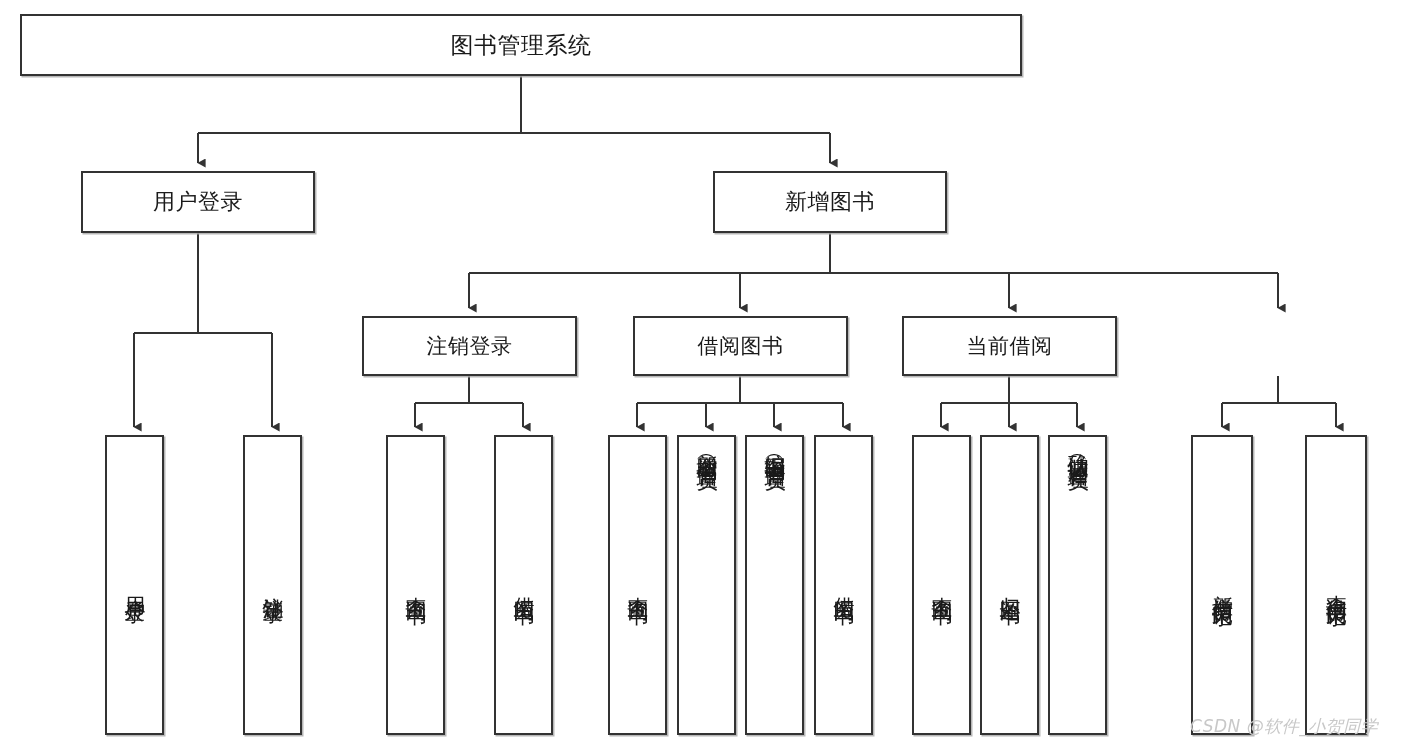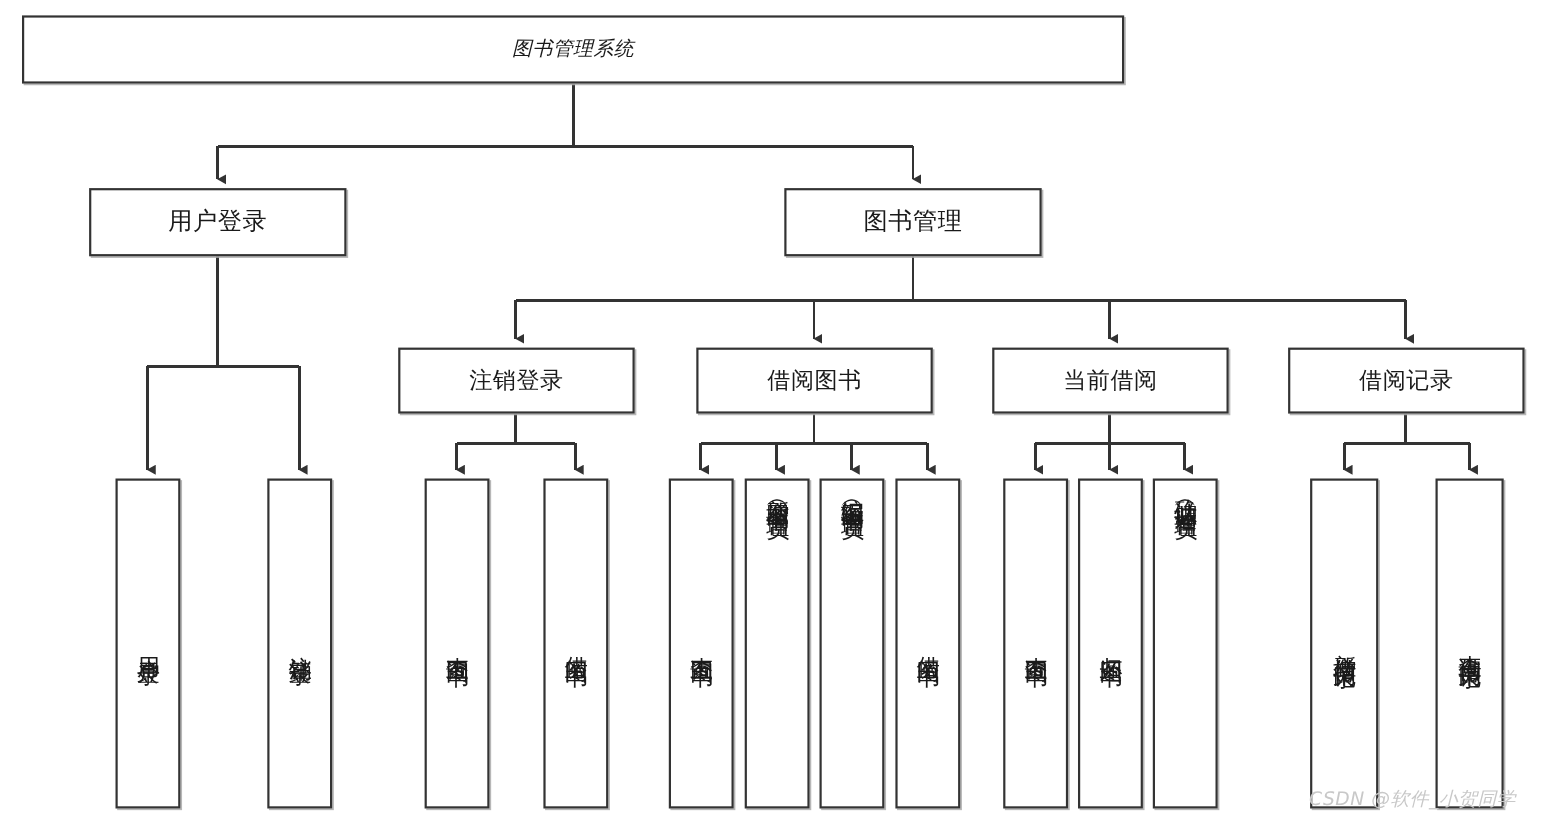--- a/index.html
+++ b/index.html
@@ -37,21 +37,21 @@
     justify-content: center;
     color: #1a1a1a;
   }
   .node-label {
     font-size: 22px;
     line-height: 1.25;
     letter-spacing: 0.5px;
     white-space: nowrap;
     text-align: center;
   }
-  .node.root .node-label { font-size: 18px; font-style: italic; }
+  .node.root .node-label { font-size: 23px; }
   .node.level2 .node-label { font-size: 22px; }
   .node.level3 .node-label { font-size: 21px; }
   .node.leaf {
     align-items: flex-start;
     justify-content: center;
     padding-top: 0;
   }
   .node.leaf .node-label {
     writing-mode: vertical-rl;
     text-orientation: upright;
@@ -129,35 +129,32 @@
   </svg>
 
   <div class="node root" style="left:20px; top:14px; width:1002px; height:62px;">
     <span class="node-label">图书管理系统</span>
   </div>
 
   <div class="node level2" style="left:81px; top:171px; width:234px; height:62px;">
     <span class="node-label">用户登录</span>
   </div>
   <div class="node level2" style="left:713px; top:171px; width:234px; height:62px;">
-    <span class="node-label">图书管理</span>
+    <span class="node-label">新增图书</span>
   </div>
 
   <div class="node level3" style="left:362px; top:316px; width:215px; height:60px;">
     <span class="node-label">注销登录</span>
   </div>
   <div class="node level3" style="left:633px; top:316px; width:215px; height:60px;">
     <span class="node-label">借阅图书</span>
   </div>
   <div class="node level3" style="left:902px; top:316px; width:215px; height:60px;">
     <span class="node-label">当前借阅</span>
   </div>
-  <div class="node level3" style="left:1171px; top:316px; width:215px; height:60px;">
-    <span class="node-label">借阅记录</span>
-  </div>
 
   <div class="node leaf center-v" style="left:105px; top:435px; width:59px; height:300px;">
     <span class="node-label">用户登录</span>
   </div>
   <div class="node leaf center-v" style="left:243px; top:435px; width:59px; height:300px;">
     <span class="node-label">注销登录</span>
   </div>
 
   <div class="node leaf center-v" style="left:386px; top:435px; width:59px; height:300px;">
     <span class="node-label">查询图书</span>

